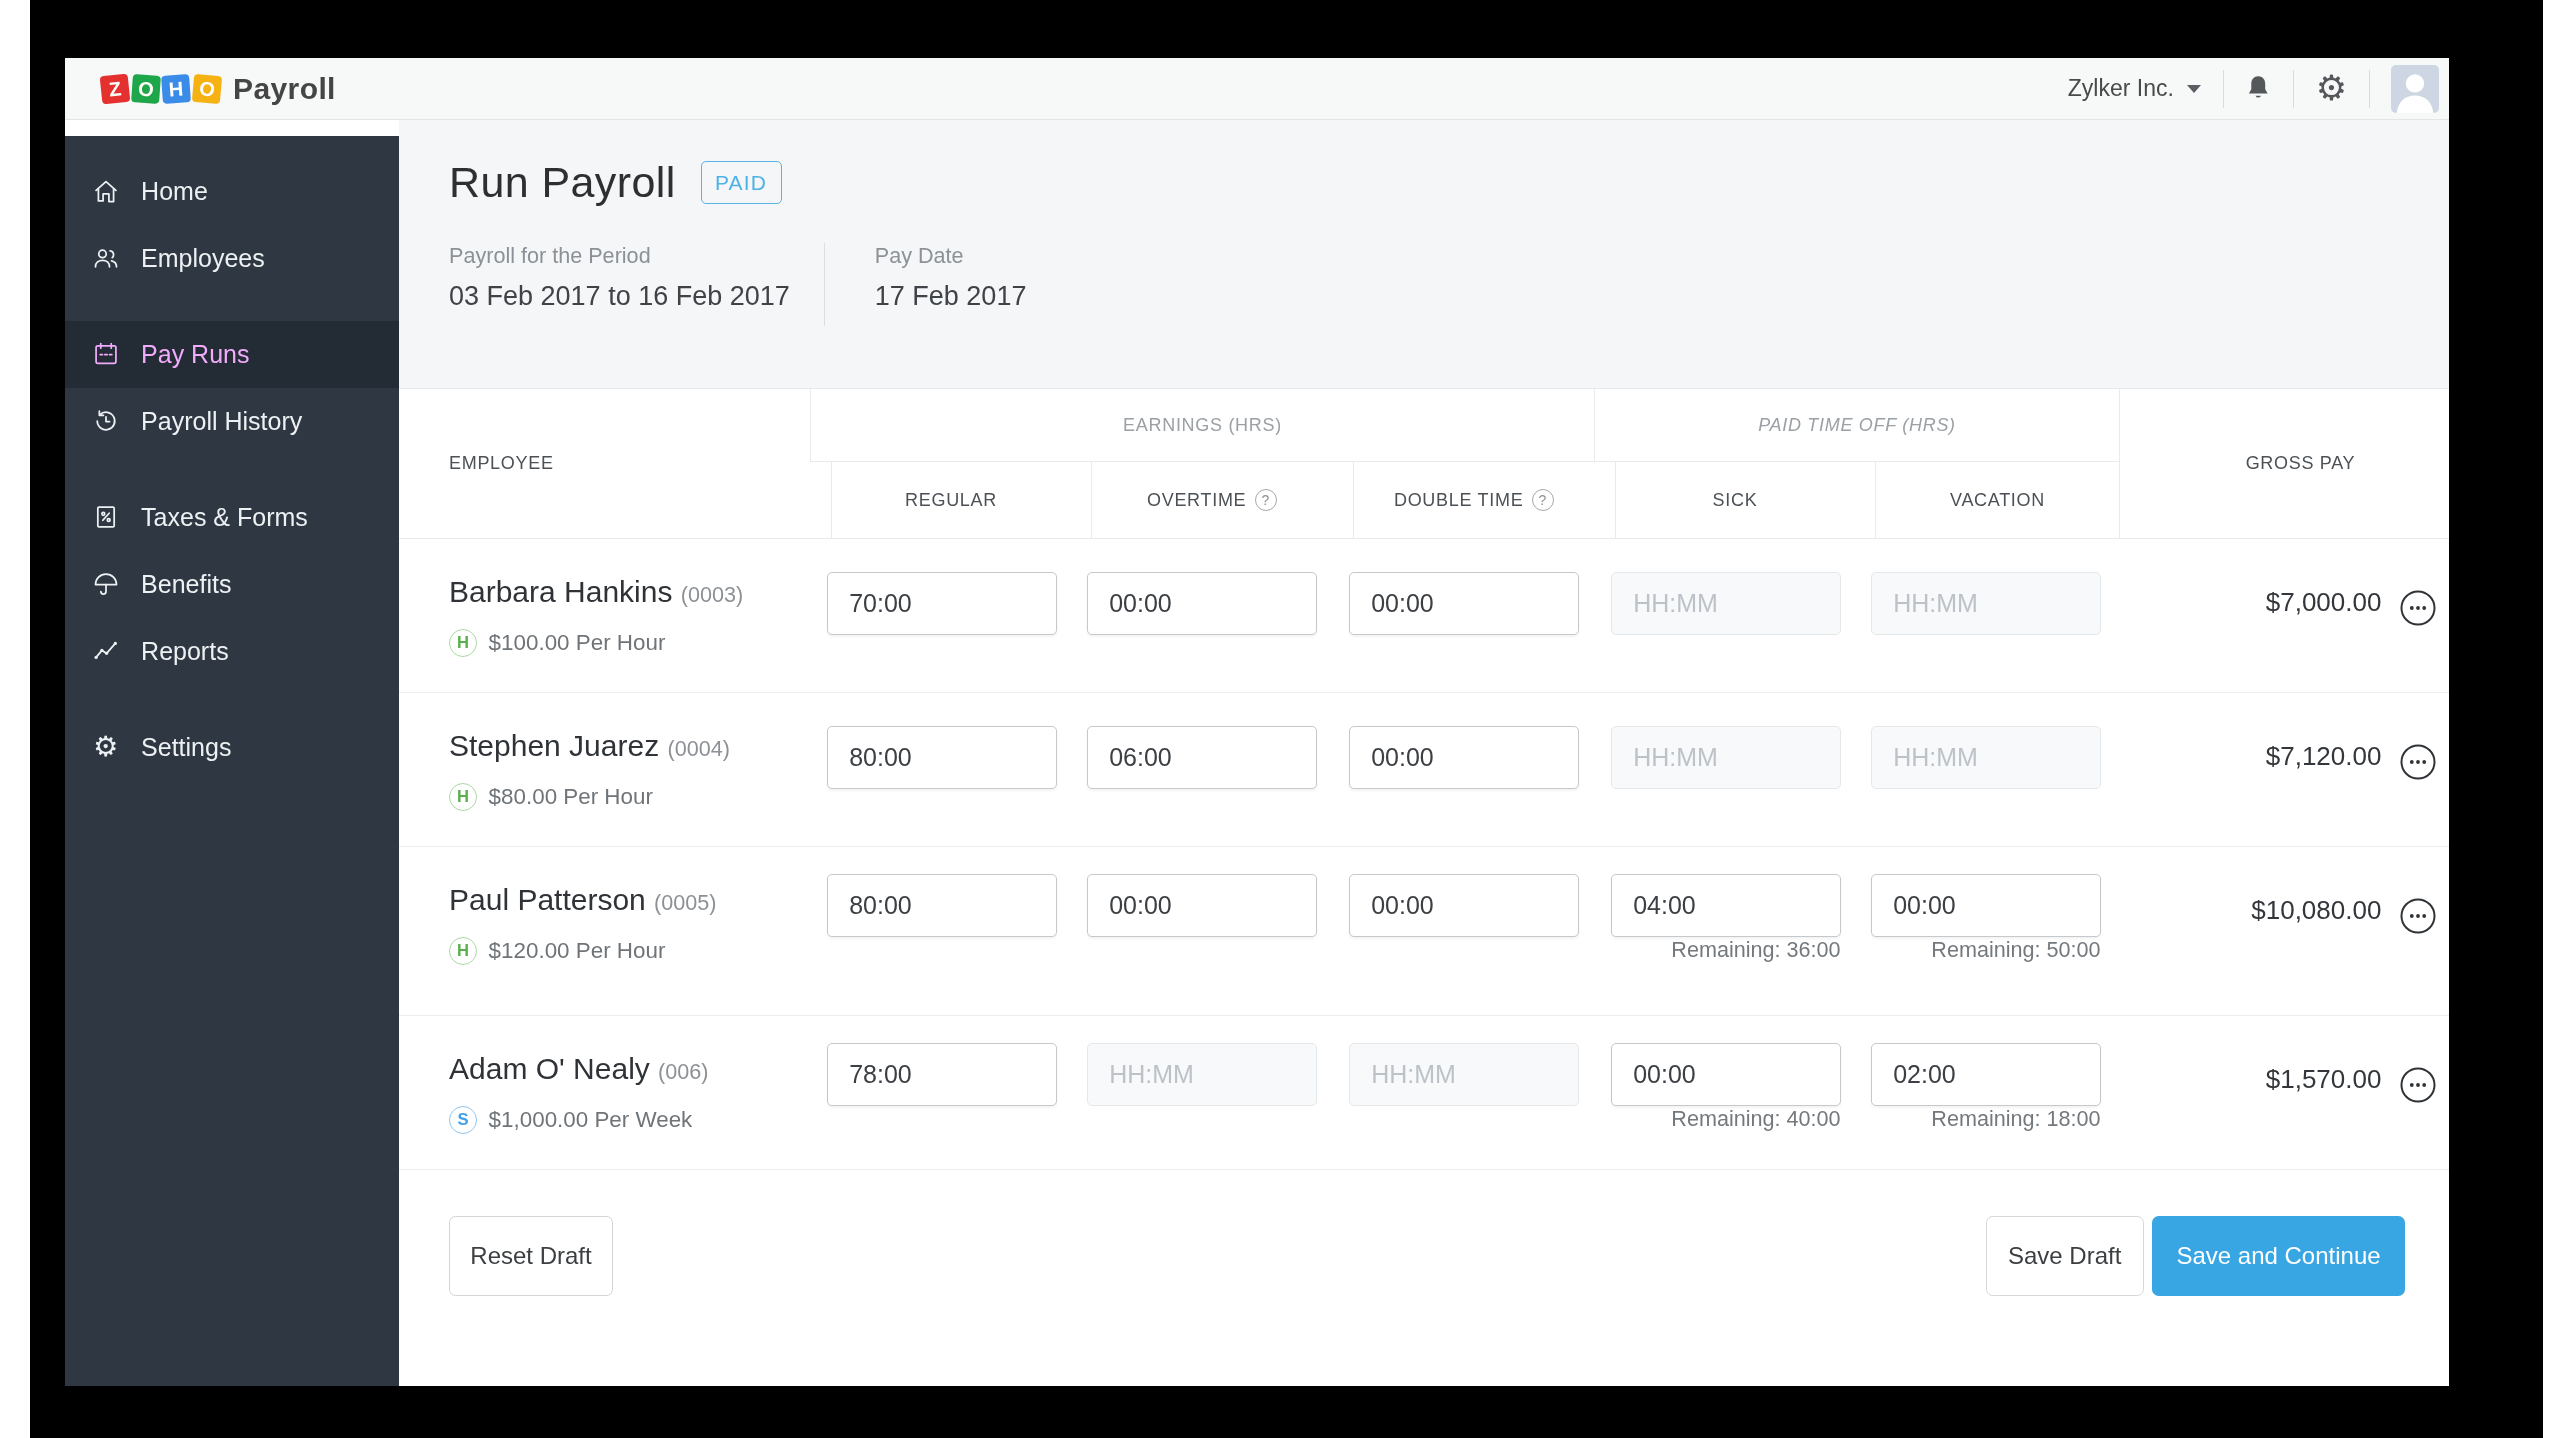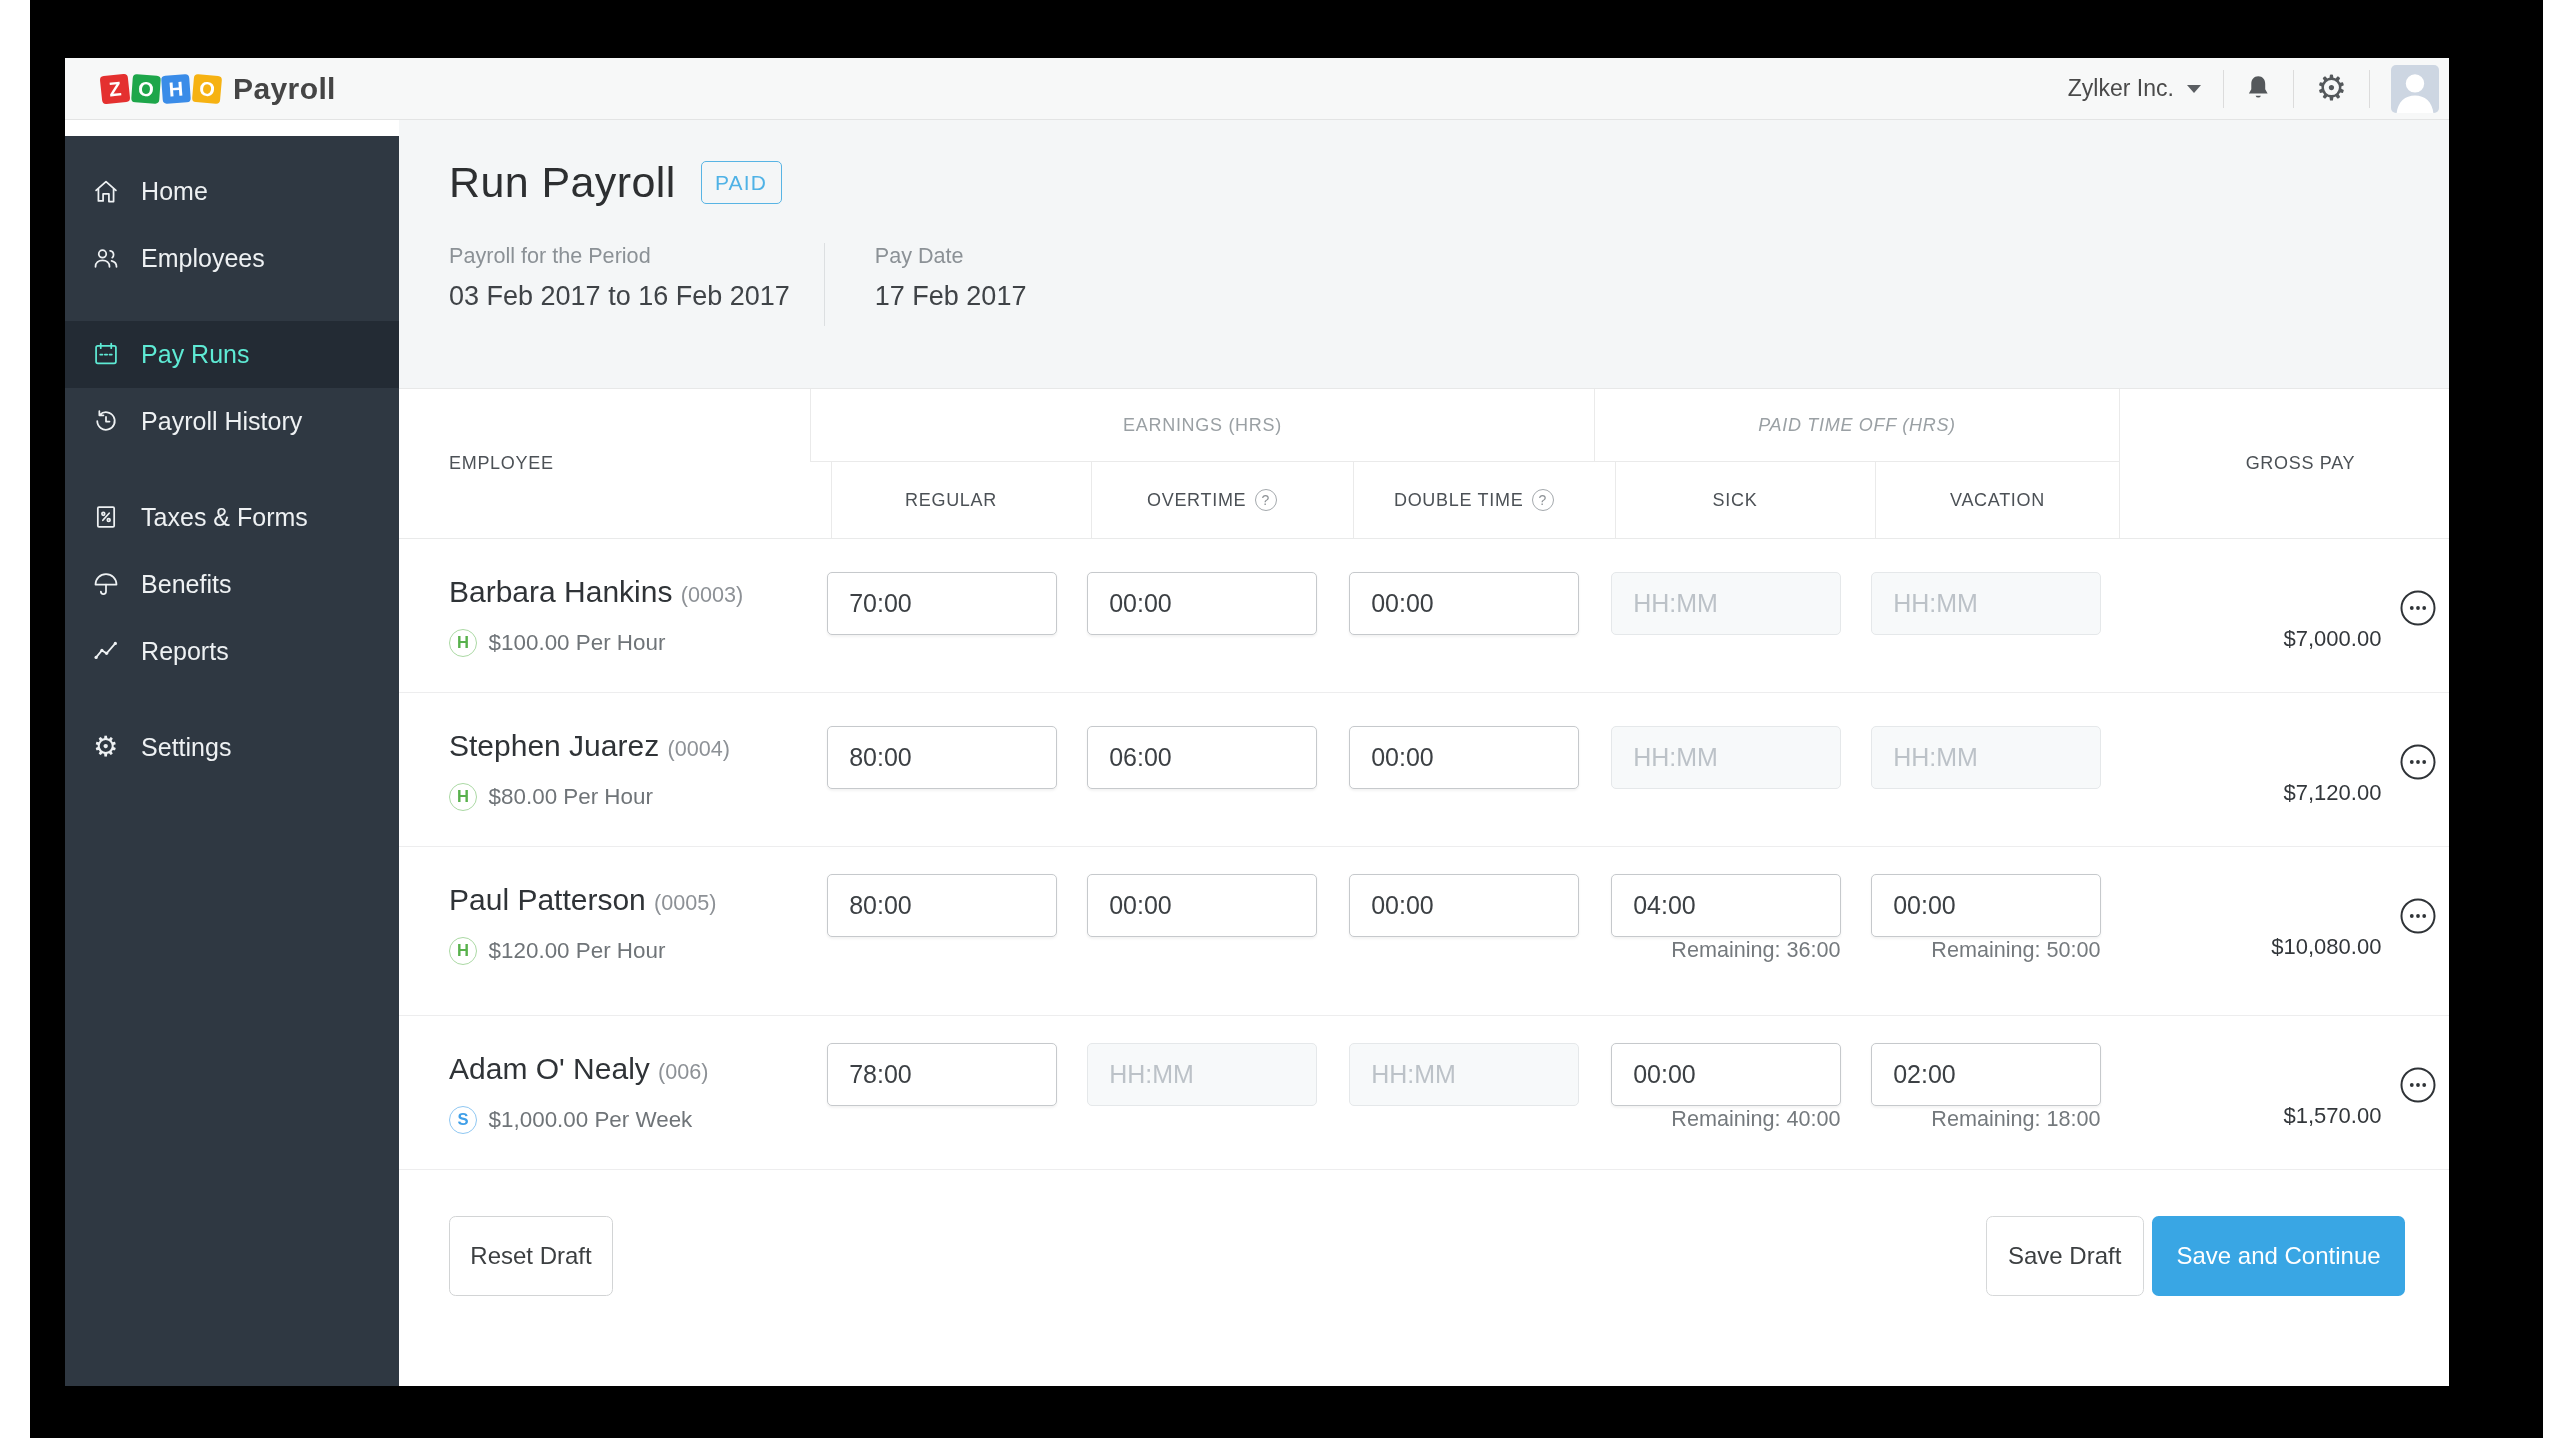--- a/index.html
+++ b/index.html
@@ -27,21 +27,21 @@
   .tb-icon { display:flex; align-items:center; justify-content:center; }
   .gear-glyph { font-size:35px; color:#54585b; line-height:1; font-family:"DejaVu Sans",sans-serif; }
   .avatar { width:48px; height:48px; border-radius:5px; background:#cdd6e2; overflow:hidden; display:flex; align-items:flex-end; justify-content:center; }
 
   
   .sidebar { position:absolute; top:62px; left:0; width:334px; bottom:0; background:#2f3842; padding-top:21.6px;margin-top:16px; }
   .side-item { height:67px; display:flex; align-items:center; padding-left:26.5px; gap:21.6px;
                color:#eef1f3; font-size:25px; cursor:pointer; }
   .side-item .sicon { width:28px; height:28px; flex:0 0 28px; display:flex; align-items:center; justify-content:center; }
   .side-item svg { stroke:currentColor; }
-  .side-item.active { background:#232b34; color:#5eead4; }
+  .side-item.active { background:#232b34; color:#f0abfc; }
   .side-gap { height:29px; }
   .sglyph { font-size:28px; line-height:1; font-family:"DejaVu Sans",sans-serif; }
 
   
   .main { position:absolute; left:334px; top:62px; right:0; bottom:0; background:#fff; }
 
   .page-header { height:269px; background:#f4f6f7; border-bottom:0.8px solid #e7e8e8; padding-left:50px; }
   .title-row { padding-top:38px; display:flex; align-items:center; gap:25px; }
   .page-title { font-size:43px; font-weight:300; color:#2d2f31; letter-spacing:0.4px; }
   .draft-badge { border:1.7px solid #58b4e4; color:#4fb2e6; font-size:21px; letter-spacing:1.2px;
@@ -82,21 +82,21 @@
   .pt40 { padding-top:33px; }
   .pt32 { padding-top:26.5px; }
   input.time { width:230px; height:63px; border:0.8px solid #c6c9cc; border-radius:5px; background:#fff;
                font-size:25px; color:#3c4044; padding-left:21.6px; outline:none;
                font-family:"Liberation Sans","DejaVu Sans",sans-serif; box-shadow:0 1.7px 2.5px rgba(0,0,0,0.05); }
   input.time::placeholder { color:#bcc2c8; }
   input.time.disabled { background:#f7f9fa; border-color:#e5e8ea; box-shadow:none; }
   .remaining { width:230px; text-align:right; font-size:21.6px; color:#74797d; }
 
   .cell-gross { display:flex; justify-content:flex-end; align-items:flex-start; gap:18px; padding:48px 11.6px 0 0; }
-  .gross-val { font-size:22px; color:#33373b;margin-top:39px; }
+  .gross-val { font-size:26px; color:#33373b; }
   .more-icon { margin-top:1.7px; cursor:pointer; }
 
   
   .footer-actions { margin-top:46px; display:flex; align-items:center; padding:0 44px 0 50px; }
   .btn { height:80px; border-radius:6.6px; font-size:24px; display:inline-flex; align-items:center;
          justify-content:center; cursor:pointer; font-family:inherit; }
   .btn-reset { width:164px; background:#fff; border:1.7px solid #d2d4d5; color:#3c3f41; }
   .btn-save-draft { width:158px; background:#fff; border:1.7px solid #d6d8d9; color:#3c3f41; margin-left:auto; }
   .btn-save-continue { width:253px; background:#39a6e4; border:none; color:#fff; margin-left:8.3px; font-weight:500; }
 </style>

